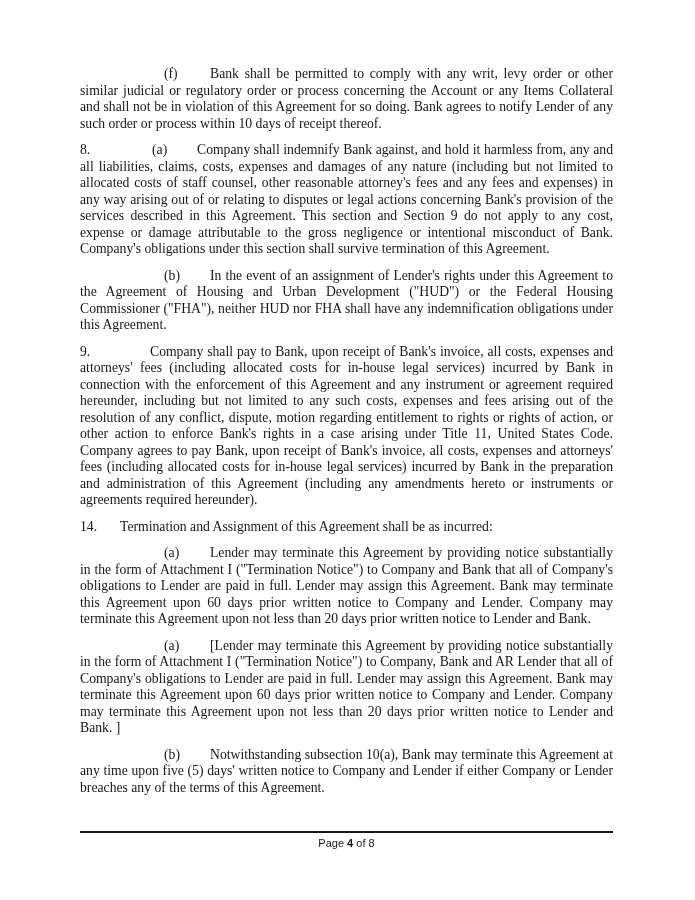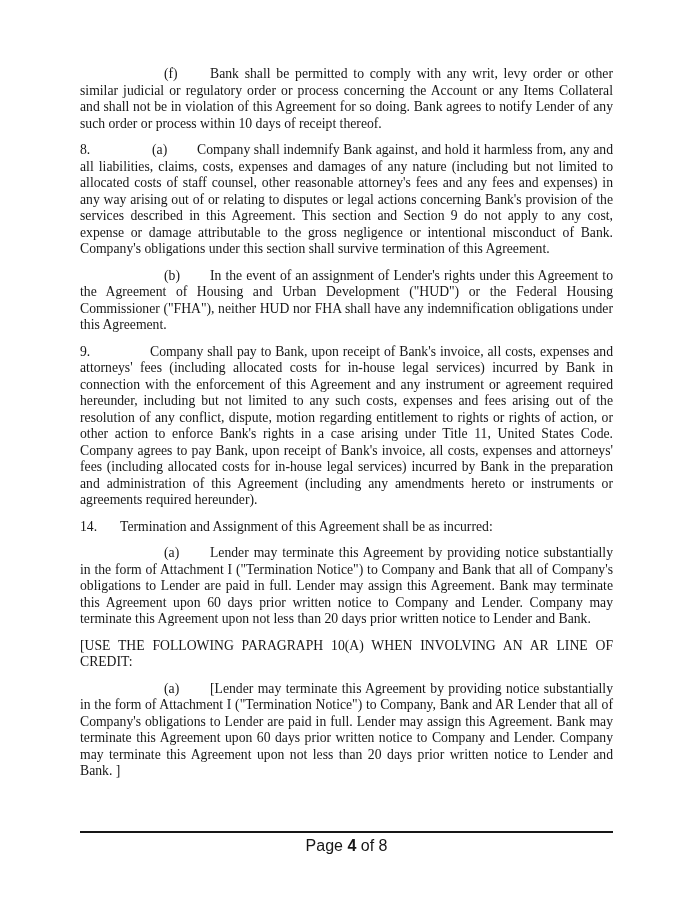--- a/index.html
+++ b/index.html
@@ -54,21 +54,21 @@
     width: 533px;
     border-top: 2.6px solid #161616;
   }
   .footer-text {
     position: absolute;
     left: 80px;
     top: 837px;
     width: 533px;
     text-align: center;
     font-family: "Liberation Sans", "DejaVu Sans", sans-serif;
-    font-size: 16px;
+    font-size: 11px;
     color: #161616;
   }
   .footer-text .pg-num { font-weight: bold; }
 </style>
 </head>
 <body>
 
 <div class="page">
   <div class="doc-body">
 
@@ -77,22 +77,22 @@
     <p class="para"><span class="num-box w72">8.</span><span class="sub-after-num">(a)</span><span>Company shall indemnify Bank against, and hold it harmless from, any and all liabilities, claims, costs, expenses and damages of any nature (including but not limited to allocated costs of staff counsel, other reasonable attorney's fees and any fees and expenses) in any way arising out of or relating to disputes or legal actions concerning Bank's provision of the services described in this Agreement.  This section and Section 9 do not apply to any cost, expense or damage attributable to the gross negligence or intentional misconduct of Bank.  Company's obligations under this section shall survive termination of this Agreement.</span></p>
 
     <p class="para"><span class="tab-indent"></span><span class="label-box">(b)</span><span>In the event of an assignment of Lender's rights under this Agreement to the Agreement of Housing and Urban Development ("HUD") or the Federal Housing Commissioner ("FHA"), neither HUD nor FHA shall have any indemnification obligations under this Agreement.</span></p>
 
     <p class="para"><span class="num-box w70">9.</span><span>Company shall pay to Bank, upon receipt of Bank's invoice, all costs, expenses and attorneys' fees (including allocated costs for in-house legal services) incurred by Bank in connection with the enforcement of this Agreement and any instrument or agreement required hereunder, including but not limited to any such costs, expenses and fees arising out of the resolution of any conflict, dispute, motion regarding entitlement to rights or rights of action, or other action to enforce Bank's rights in a case arising under Title 11, United States Code.  Company agrees to pay Bank, upon receipt of Bank's invoice, all costs, expenses and attorneys' fees (including allocated costs for in-house legal services) incurred by Bank in the preparation and administration of this Agreement (including any amendments hereto or instruments or agreements required hereunder).</span></p>
 
     <p class="para"><span class="num-box w40">14.</span><span>Termination and Assignment of this Agreement shall be as incurred:</span></p>
 
     <p class="para"><span class="tab-indent"></span><span class="label-box">(a)</span><span>Lender may terminate this Agreement by providing notice substantially in the form of Attachment I ("Termination Notice") to Company and Bank that all of Company's obligations to Lender are paid in full.  Lender may assign this Agreement.  Bank may terminate this Agreement upon 60 days prior written notice to Company and Lender.  Company may terminate this Agreement upon not less than 20 days prior written notice to Lender and Bank.</span></p>
 
-    <p class="para"><span>[USE THE FOLLOWING PARAGRAPH 10(A) WHEN INVOLVING AN AR LINE OF CREDIT:</span></p>
 
     <p class="para"><span class="tab-indent"></span><span class="label-box">(a)</span><span>[Lender may terminate this Agreement by providing notice substantially in the form of Attachment I ("Termination Notice") to Company, Bank and AR Lender that all of Company's obligations to Lender are paid in full.  Lender may assign this Agreement.  Bank may terminate this Agreement upon 60 days prior written notice to Company and Lender.  Company may terminate this Agreement upon not less than 20 days prior written notice to Lender and Bank.  ]</span></p>
 
+    <p class="para"><span class="tab-indent"></span><span class="label-box">(b)</span><span>Notwithstanding subsection 10(a), Bank may terminate this Agreement at any time upon five (5) days' written notice to Company and Lender if either Company or Lender breaches any of the terms of this Agreement.</span></p>
 
   </div>
 
   <div class="footer-rule"></div>
   <div class="footer-text"><span>Page </span><span class="pg-num">4</span><span> of 8</span></div>
 </div>
 
 </body></html>

